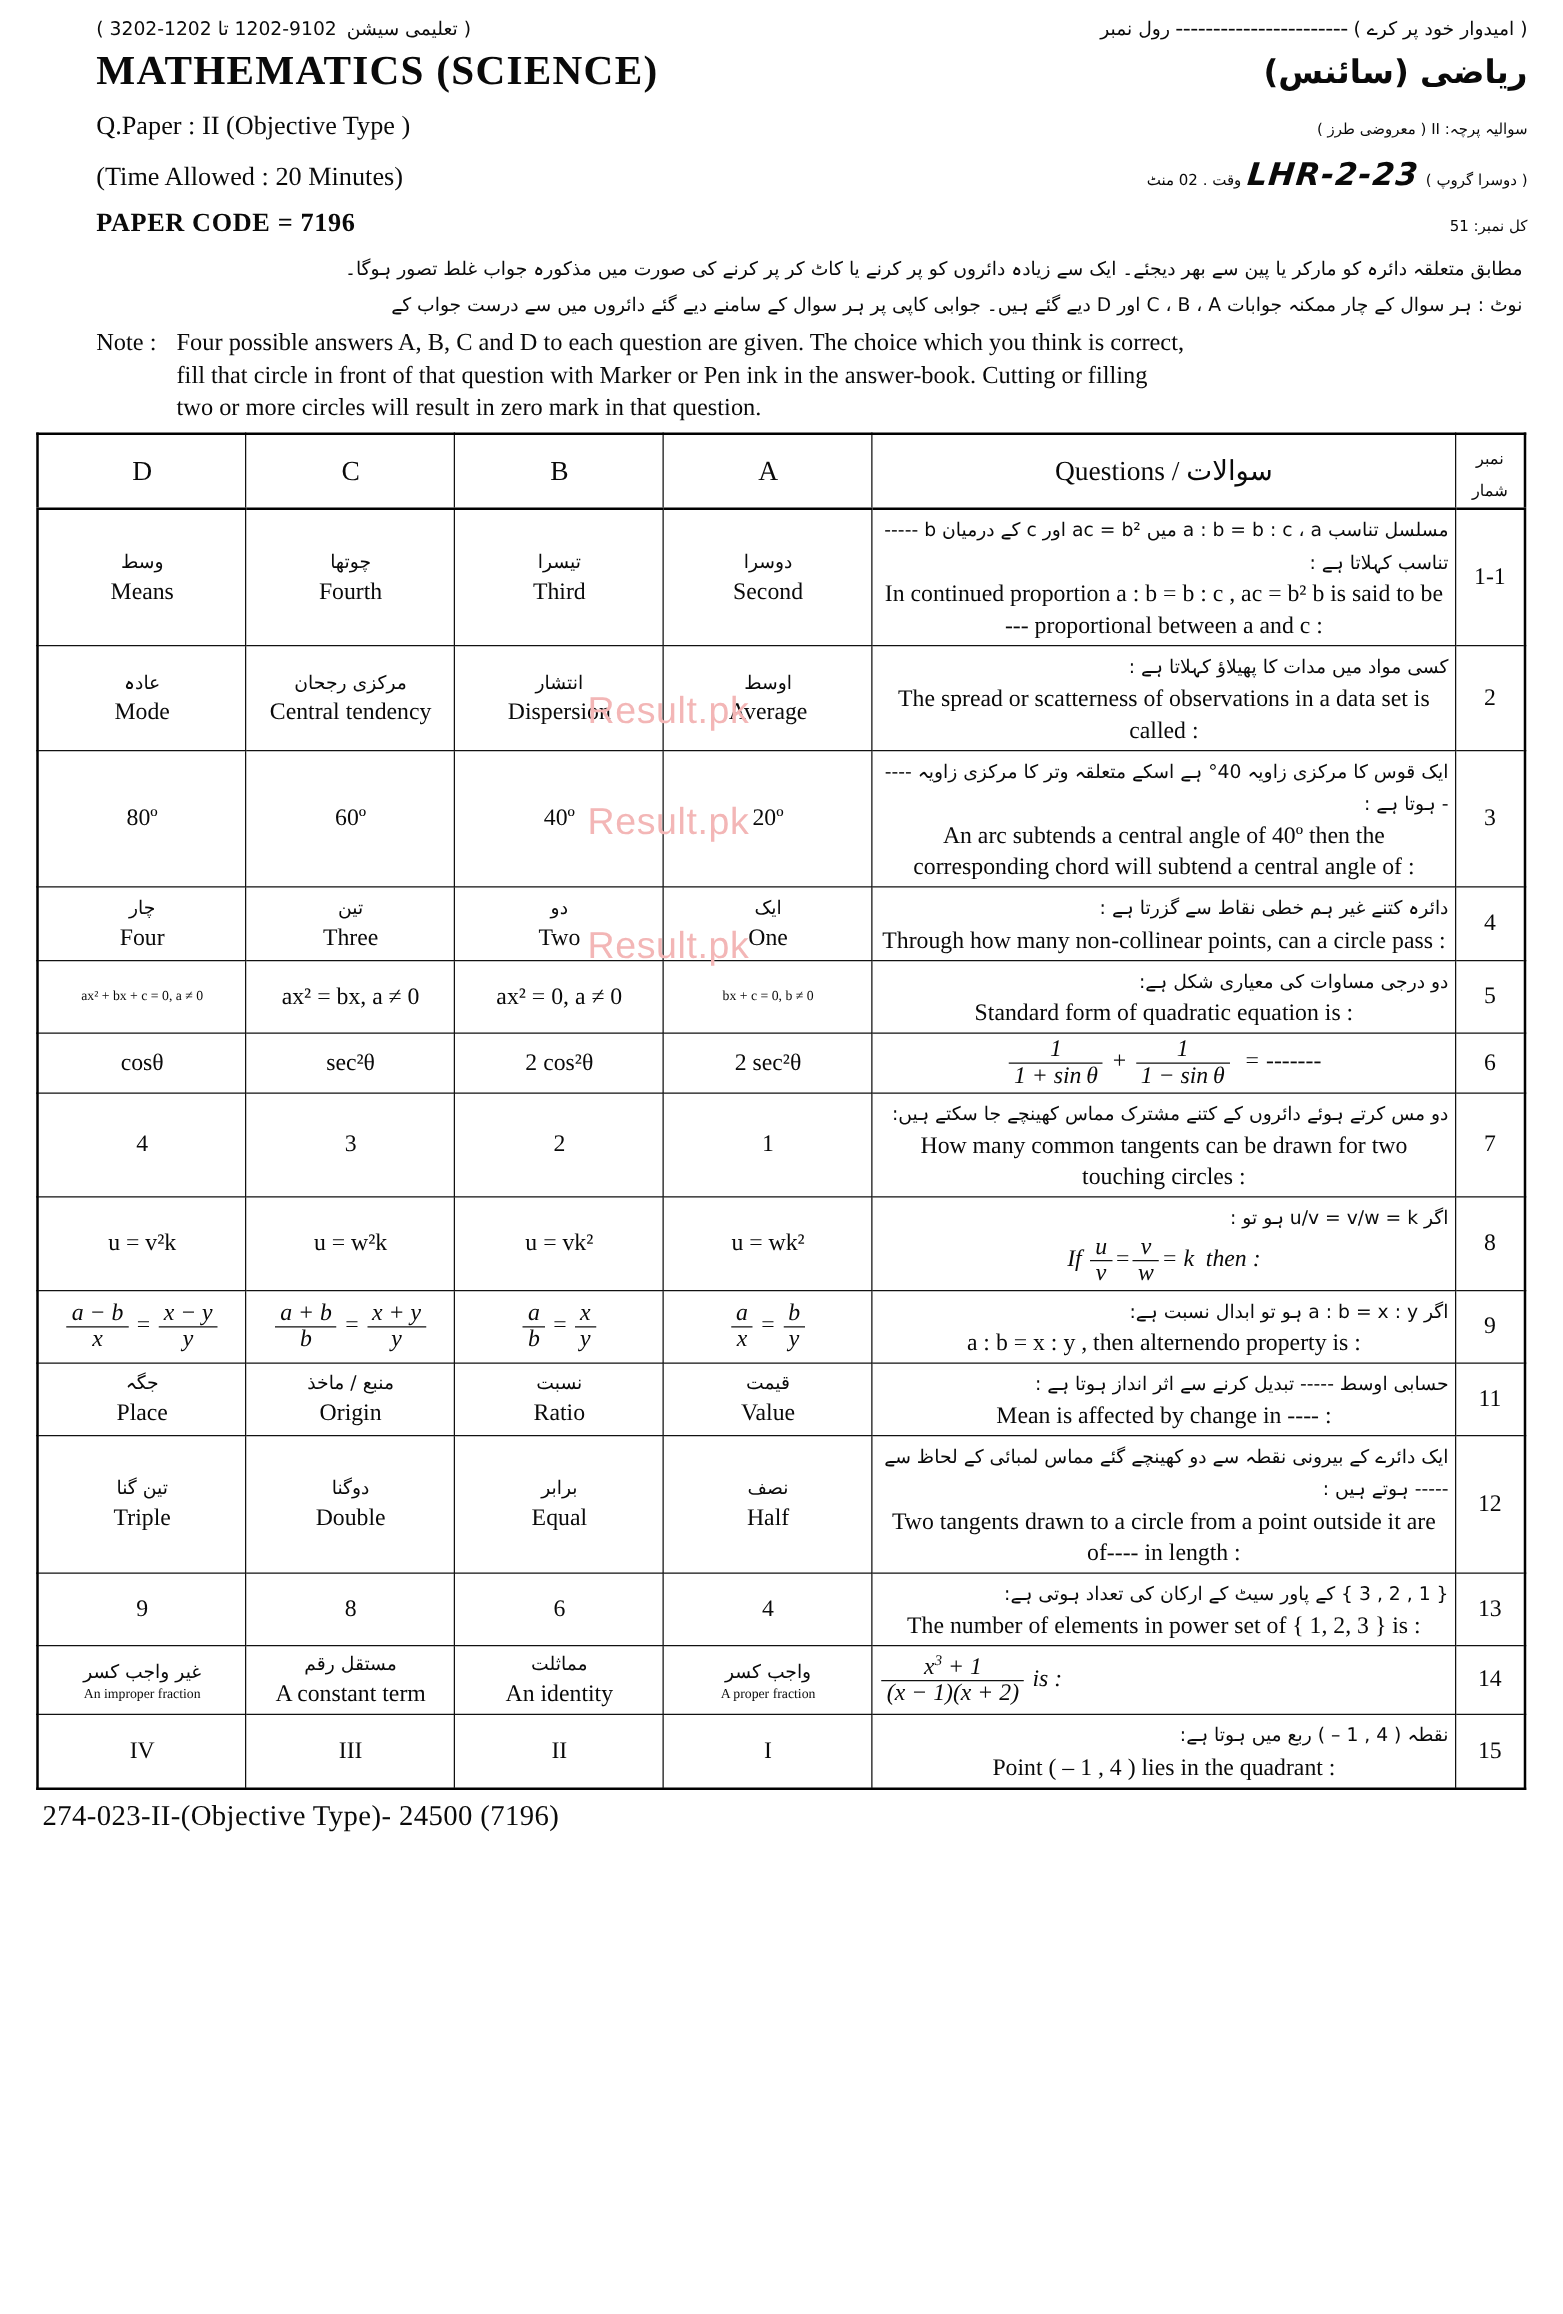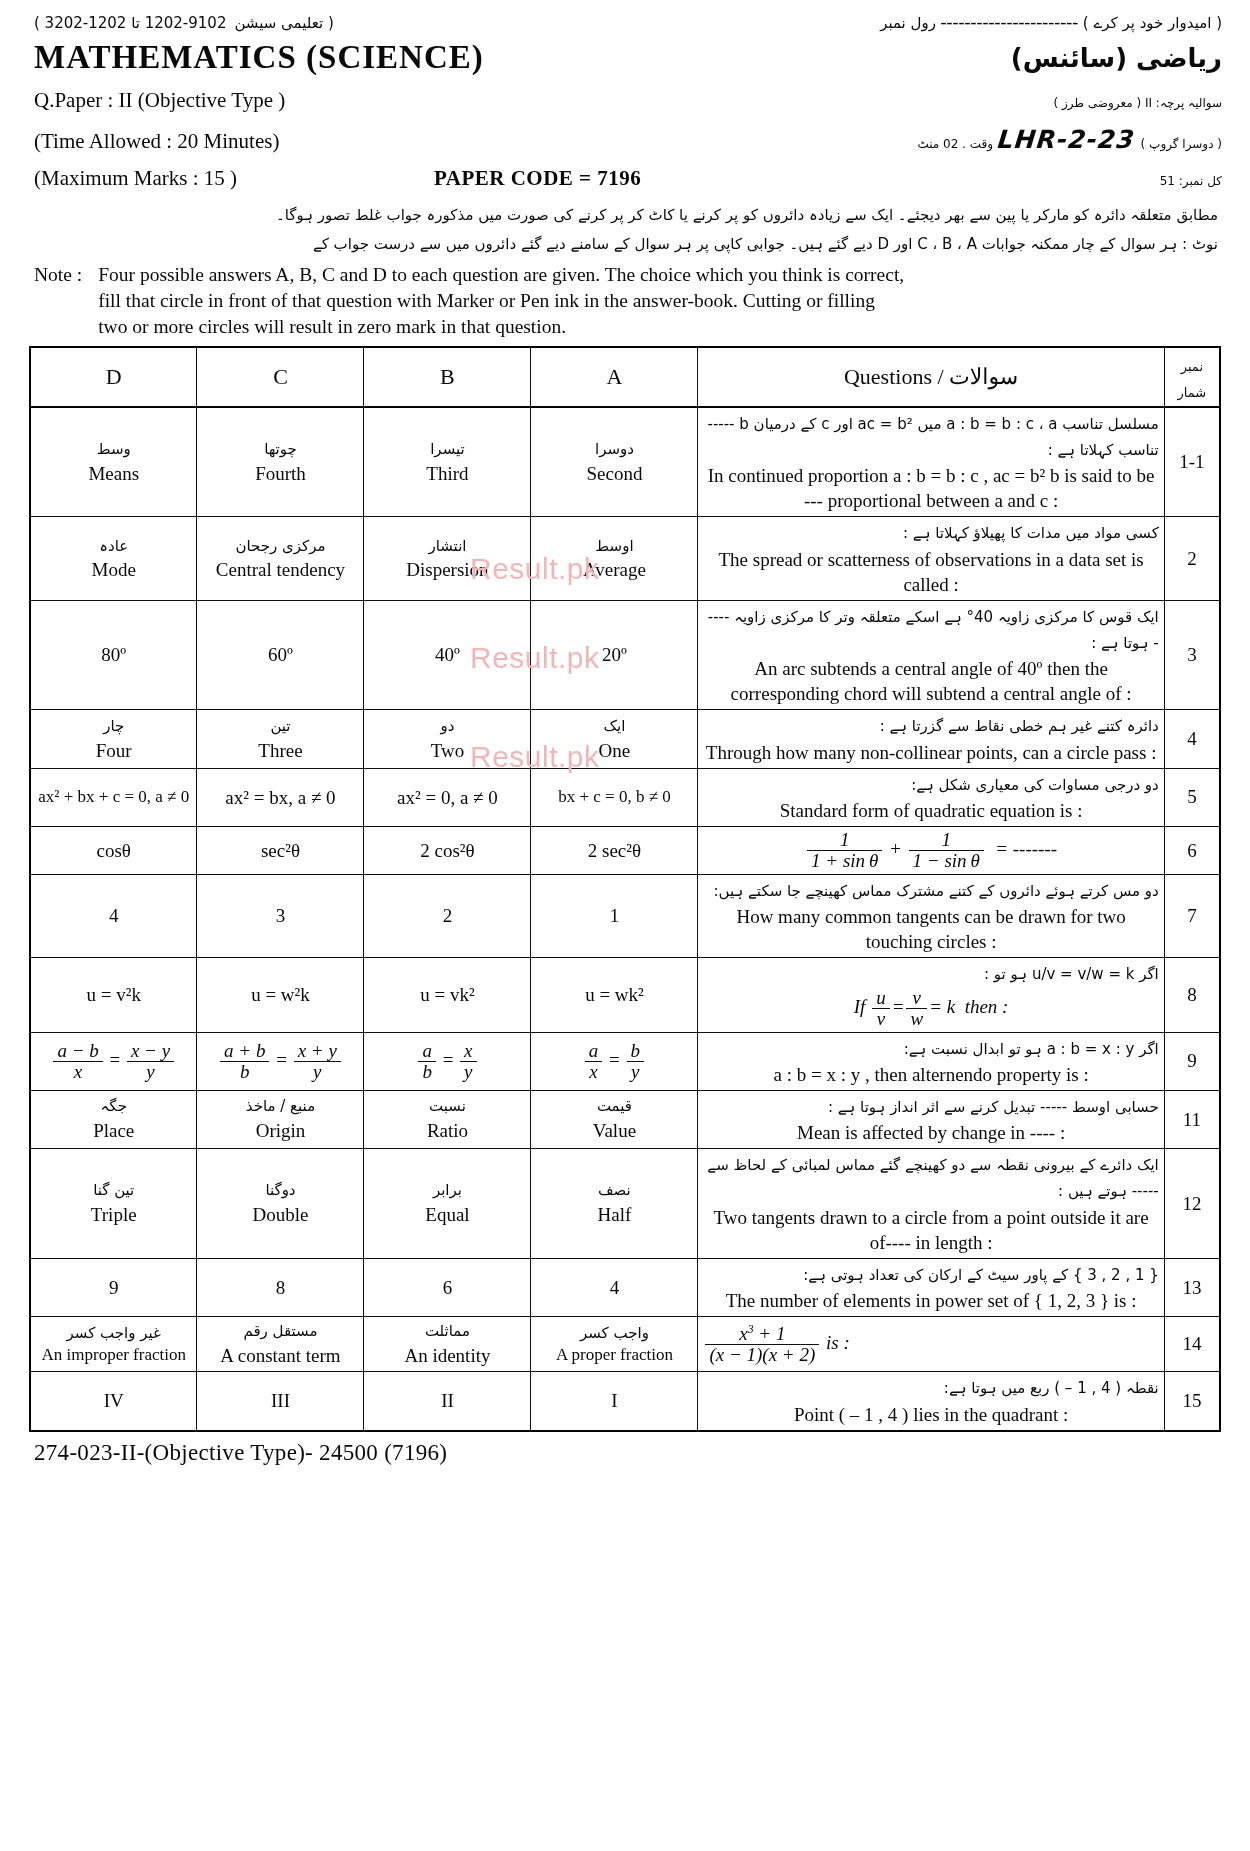--- a/index.html
+++ b/index.html
@@ -21,20 +21,21 @@
     width: 1250px;
     height: 1851px;
     padding: 0;
     box-sizing: border-box;
   }
 
   
   .hdr {
     position: relative;
     padding: 8px 28px 0 34px;
+    margin-left: 43px;
   }
   .urdu {
     font-family: "DejaVu Sans", sans-serif;
     direction: rtl;
     unicode-bidi: bidi-override;
     font-size: 12px;
     letter-spacing: 0px;
   }
   .urdu-sm { font-size: 15px; }
   .urdu-lg { font-size: 26px; font-weight: bold; }
@@ -162,21 +163,21 @@
     font-family: "DejaVu Sans", sans-serif;
     font-size: 15px;
     display: block;
     line-height: 1.5;
   }
   .opt-en {
     display: block;
     font-size: 19px;
     line-height: 1.35;
   }
-  .opt-en.small { font-size: 17px; }
+  .opt-en.small { font-size: 11px; }
   .mathline { display: block; font-style: italic; font-size: 19px; line-height: 1.5; }
 
   
   .frac {
     display: inline-block;
     vertical-align: middle;
     text-align: center;
     font-style: italic;
     line-height: 1.05;
     margin: 0 2px;
@@ -234,21 +235,20 @@
       <span class="meta-left">(Time Allowed : 20 Minutes)</span>
       <span class="meta-mid"></span>
       <span class="meta-right">
         <span class="urdu">( دوسرا گروپ )</span>
         <span class="handwrite">LHR-2-23</span>
         <span class="urdu">وقت  .  20 منٹ</span>
       </span>
     </div>
 
     <div class="meta-row">
-      <span class="meta-left">(Maximum Marks  :  15 )</span>
       <span class="meta-mid papercode">PAPER CODE  =  7196</span>
       <span class="meta-right urdu">کل نمبر:  15</span>
     </div>
 
     <div class="note-urdu">
       <div class="urdu urdu-sm">مطابق متعلقہ دائرہ کو مارکر یا پین سے بھر دیجئے۔ ایک سے زیادہ دائروں کو پر کرنے یا کاٹ کر پر کرنے کی صورت میں مذکورہ جواب غلط تصور ہوگا۔</div>
       <div class="urdu urdu-sm">نوٹ :   ہر سوال کے چار ممکنہ جوابات A ، B ، C اور D دیے گئے ہیں۔ جوابی کاپی پر ہر سوال کے سامنے دیے گئے دائروں میں سے درست جواب کے</div>
     </div>
 
     <div class="note-en">

